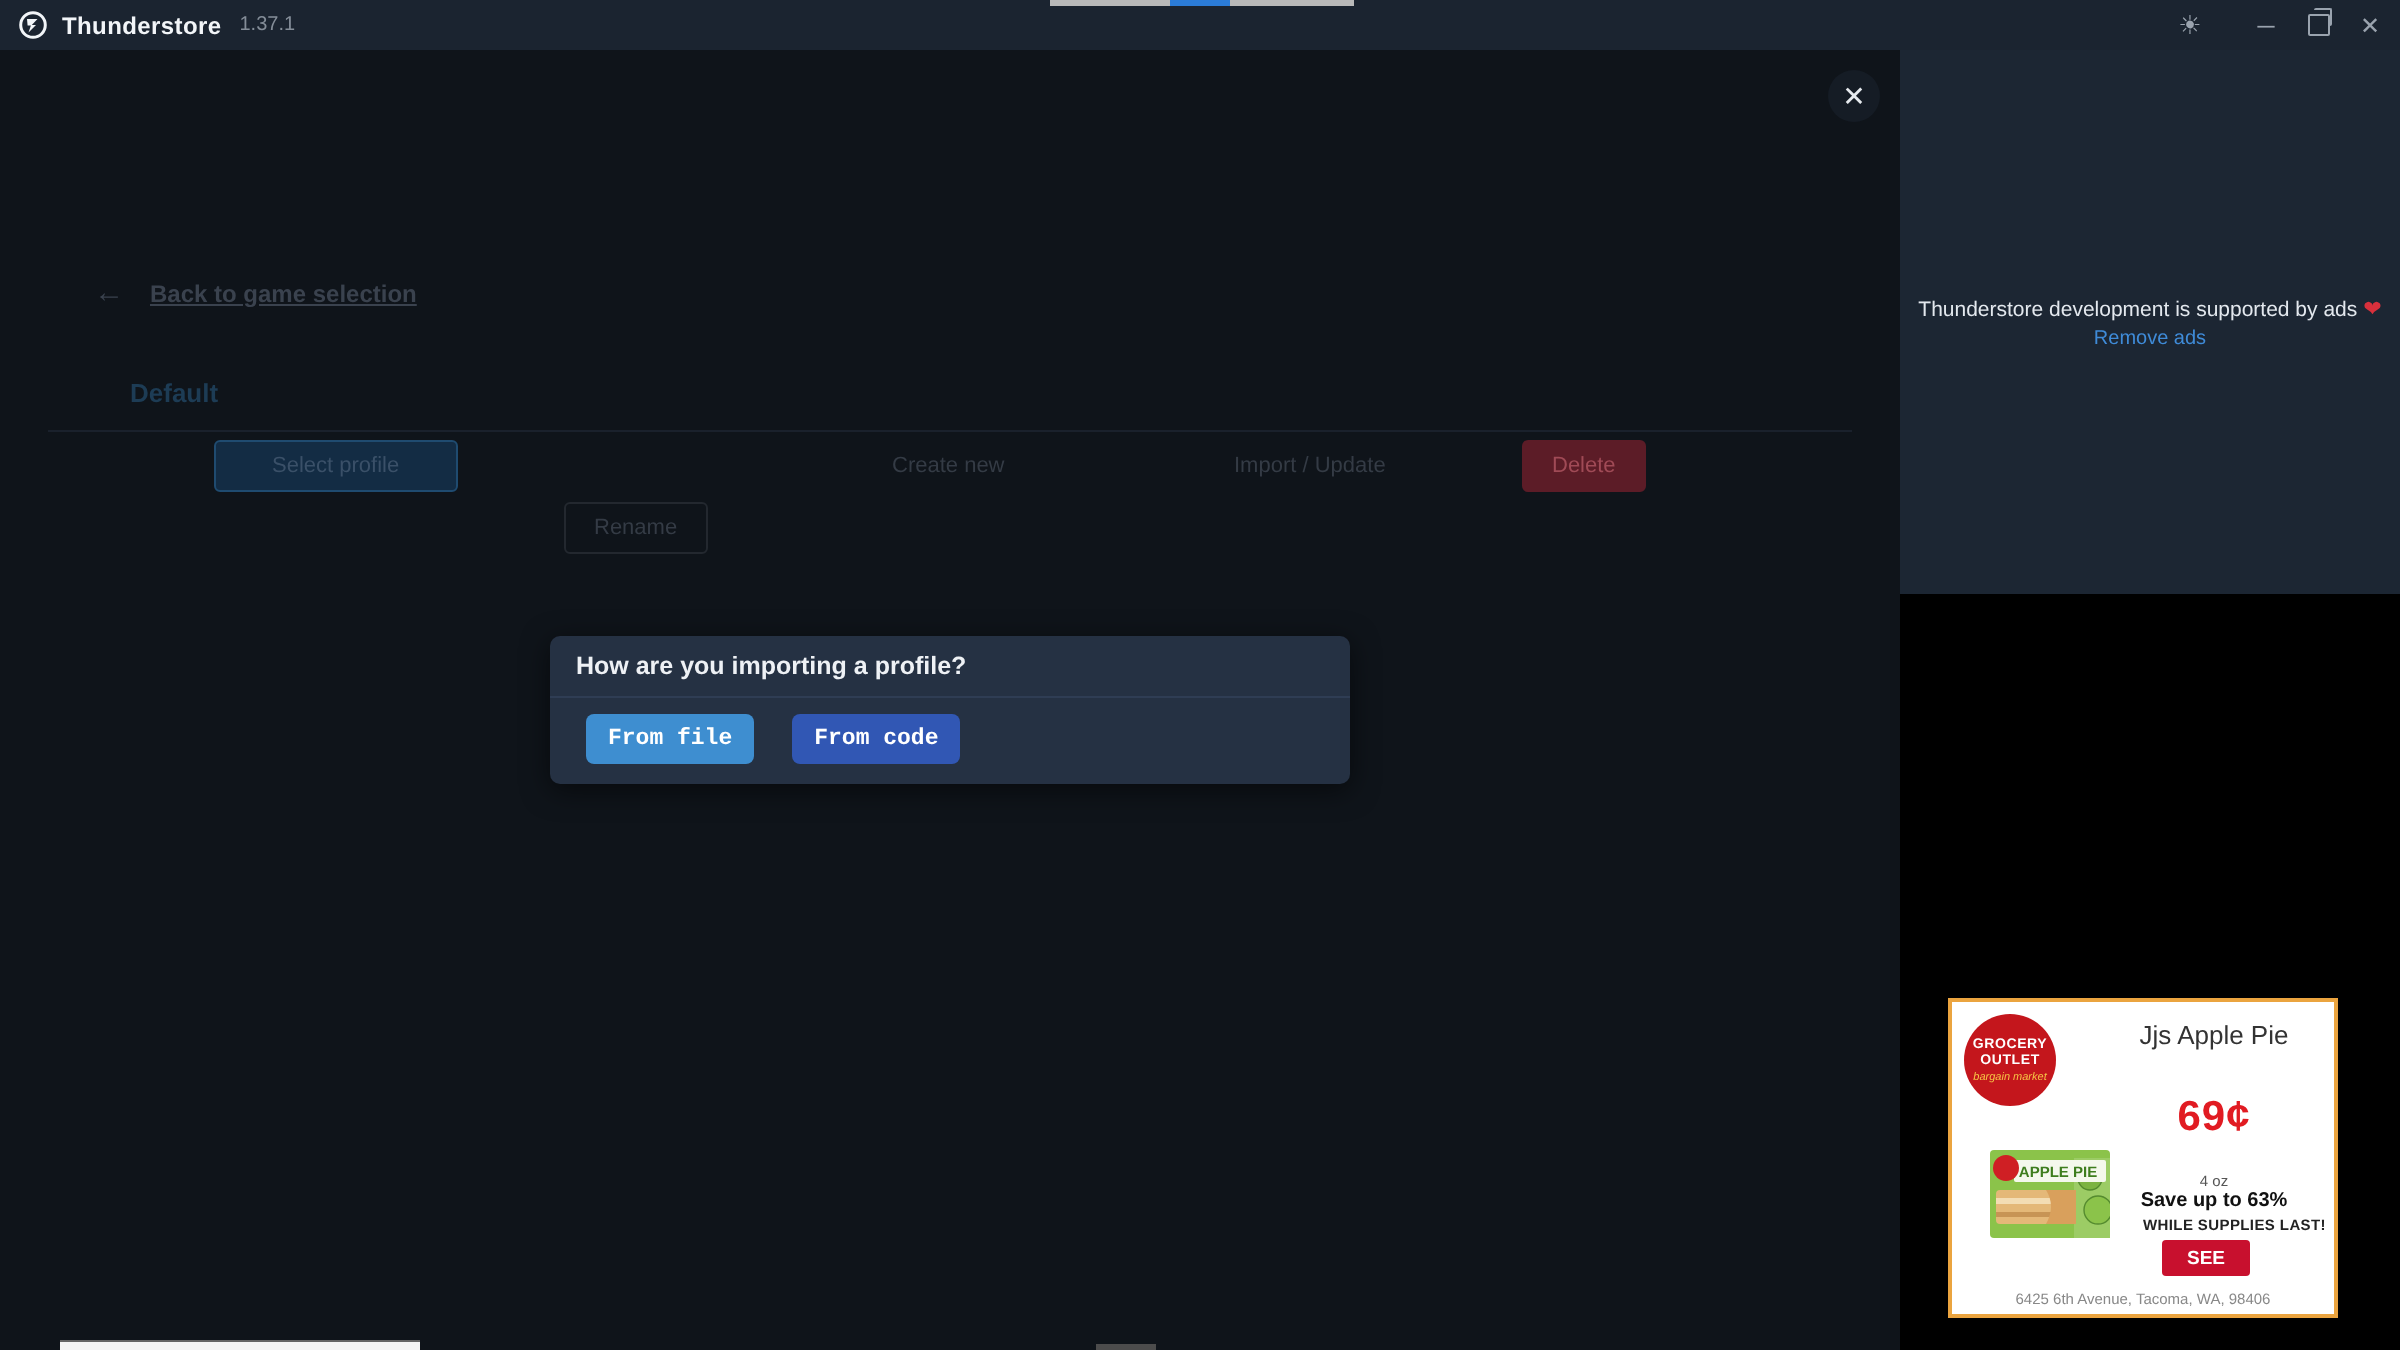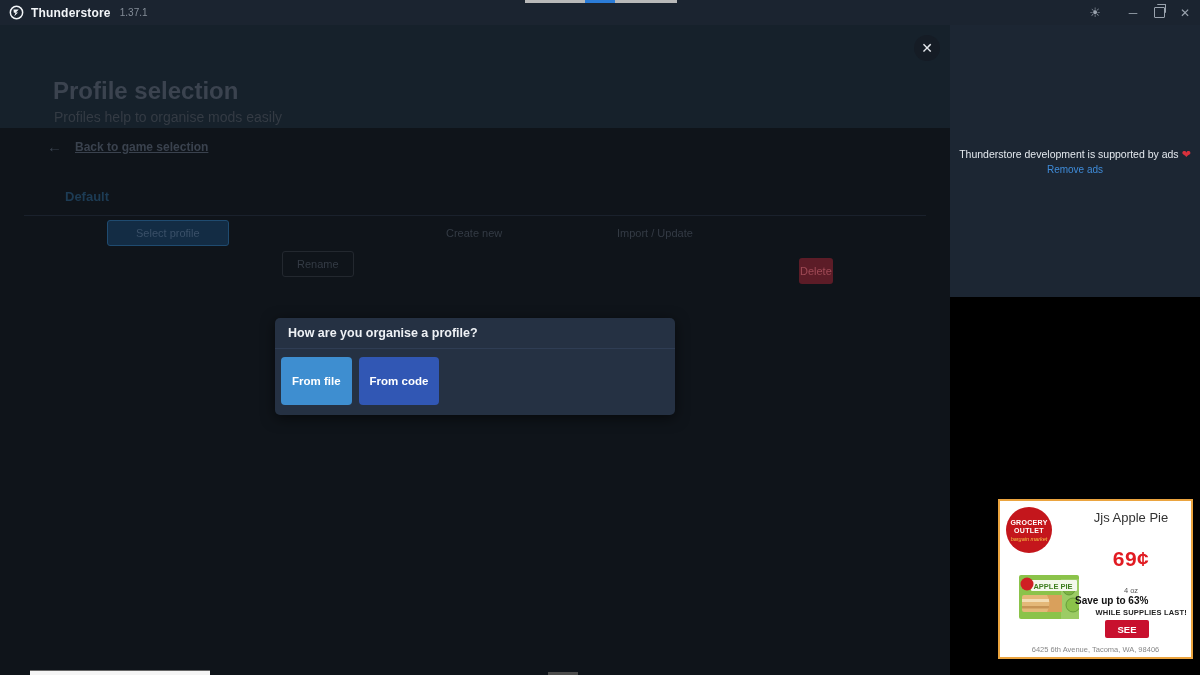--- a/index.html
+++ b/index.html
@@ -34,60 +34,60 @@
   .back-arrow{font-size:15px;}
   .back-text{font-size:12px;font-weight:700;text-decoration:underline;}
   .profile-name{position:absolute;left:65px;top:164px;font-size:13px;font-weight:700;color:#1d3c55;}
   .divider{position:absolute;left:24px;top:190px;width:902px;height:1px;background:#1a212c;}
   .action{position:absolute;top:195px;height:26px;line-height:24px;font-size:11px;
           box-sizing:border-box;border-radius:3px;cursor:pointer;white-space:nowrap;}
   .act-select{left:107px;padding:0 28px;background:#132c44;border:1px solid #1f4b70;color:#3a5068;}
   .act-rename{left:282px;padding:0 14px;border:1px solid #23282f;color:#343b45;margin-top:31px;}
   .act-create{left:446px;line-height:26px;color:#343b45;}
   .act-import{left:617px;line-height:26px;color:#343b45;}
-  .act-delete{left:799px;padding:0 1px;line-height:26px;background:#5c1c27;color:#a04a56;margin-top:38px;}
+  .act-delete{left:761px;padding:0 15px;line-height:26px;background:#5c1c27;color:#a04a56;}
 
   
   .modal-close{position:absolute;left:914px;top:35px;width:26px;height:26px;border-radius:50%;
                background:#151c25;color:#e6eaee;font-size:14px;line-height:26px;text-align:center;
                z-index:20;cursor:pointer;}
   .modal{position:absolute;left:275px;top:318px;width:400px;background:#253143;border-radius:5px;
          z-index:20;box-shadow:0 3px 14px rgba(0,0,0,.55);}
   .modal-header{padding:8px 13px;font-size:12.5px;font-weight:700;color:#eef1f5;
                 border-bottom:1px solid #2f3d54;}
   .modal-body{padding:8px 0 10px 6px;display:flex;gap:7px;}
-  .btn{font-size:11.5px;font-weight:700;color:#fff;padding:18px 11px;border:none;border-radius:4px;
-       cursor:pointer;font-family:Liberation Sans, sans-serif;}
+  .btn{font-size:11.5px;font-weight:700;color:#fff;padding:6px 11px;border:none;border-radius:4px;
+       cursor:pointer;font-family:Liberation Mono, monospace;margin-left:12px;}
   .btn-file{background:#3e8ed0;}
   .btn-code{background:#3157b4;}
 
   
   .sidebar{position:absolute;left:950px;top:25px;width:250px;height:650px;z-index:10;}
   .sidebar-top{position:absolute;left:0;top:0;width:250px;height:272px;background:#1c2633;}
   .ads-msg{position:absolute;left:0;top:123px;width:250px;text-align:center;font-size:10.5px;
            color:#e3e8ee;}
   .heart{color:#d8303c;margin-left:3px;font-size:11px;}
   .remove-ads{position:absolute;left:0;top:139px;width:250px;text-align:center;font-size:10px;
               color:#3f8bd8;cursor:pointer;}
   .sidebar-bottom{position:absolute;left:0;top:272px;width:250px;height:378px;background:#000;}
 
   
-  .ad{position:absolute;left:48px;top:474px;width:195px;height:160px;background:#fff;
+  .ad{position:absolute;left:24px;top:474px;width:195px;height:160px;background:#fff;
       border:2px solid #eba43f;box-sizing:border-box;}
   .go-logo{position:absolute;left:6px;top:6px;width:46px;height:46px;border-radius:50%;
            background:#c4161c;display:flex;flex-direction:column;align-items:center;
            justify-content:center;}
   .go-line{font-size:7px;font-weight:800;color:#fff;letter-spacing:.3px;line-height:8px;}
   .go-tag{font-size:5.5px;font-style:italic;color:#f6c445;margin-top:1px;}
   .ad-title{position:absolute;left:75px;right:4px;top:9px;text-align:center;font-size:13px;color:#333;}
   .ad-price{position:absolute;left:75px;right:4px;top:46px;text-align:center;font-size:21px;
             font-weight:800;color:#e11b22;letter-spacing:.5px;}
   .ad-product{position:absolute;left:19px;top:74px;width:60px;height:44px;}
   .ad-size{position:absolute;left:75px;right:4px;top:85px;text-align:center;font-size:7.5px;color:#555;}
-  .ad-save{position:absolute;left:75px;right:4px;top:94px;font-size:10px;
+  .ad-save{position:absolute;left:75px;right:4px;top:94px;text-align:center;font-size:10px;
            font-weight:700;color:#111;}
   .ad-supplies{position:absolute;left:75px;right:4px;top:107px;text-align:right;font-size:7.5px;
            font-weight:700;color:#222;letter-spacing:.2px;}
   .ad-cta{position:absolute;left:105px;top:119px;width:44px;height:18px;background:#c8102e;
           color:#fff;font-size:9.5px;font-weight:800;text-align:center;line-height:18px;
           border-radius:2px;border:none;cursor:pointer;font-family:"Liberation Sans",sans-serif;}
   .ad-address{position:absolute;left:0;right:0;bottom:3px;text-align:center;font-size:7.5px;color:#888;}
 
   
   .artifact-white{position:absolute;left:30px;top:670px;width:180px;height:5px;background:#f5f5f5;
@@ -114,40 +114,36 @@
         </div>
       <div class="win-btn">✕</div>
     </div>
   </div>
 
   <div class="progress-track">
     <div class="progress-fill"></div>
   </div>
 
   <div class="main">
-    <div class="hero">
-      <div class="hero-title">Profile selection</div>
-      <div class="hero-sub">Profiles help to organise mods easily</div>
-    </div>
     <div class="back">
       <span class="back-arrow">←</span>
       <span class="back-text">Back to game selection</span>
     </div>
     <div class="profile-name">Default</div>
     <div class="divider"></div>
     <div class="action act-select">Select profile</div>
     <div class="action act-rename">Rename</div>
     <div class="action act-create">Create new</div>
     <div class="action act-import">Import / Update</div>
     <div class="action act-delete">Delete</div>
   </div>
 
   <div class="modal-close">✕</div>
   <div class="modal">
-    <div class="modal-header">How are you organise a profile?</div>
+    <div class="modal-header">How are you importing a profile?</div>
     <div class="modal-body">
       <button class="btn btn-file">From file</button>
       <button class="btn btn-code">From code</button>
     </div>
   </div>
 
   <div class="sidebar">
     <div class="sidebar-top">
       <div class="ads-msg"><span>Thunderstore development is supported by ads</span><span class="heart">❤</span></div>
       <div class="remove-ads">Remove ads</div>

